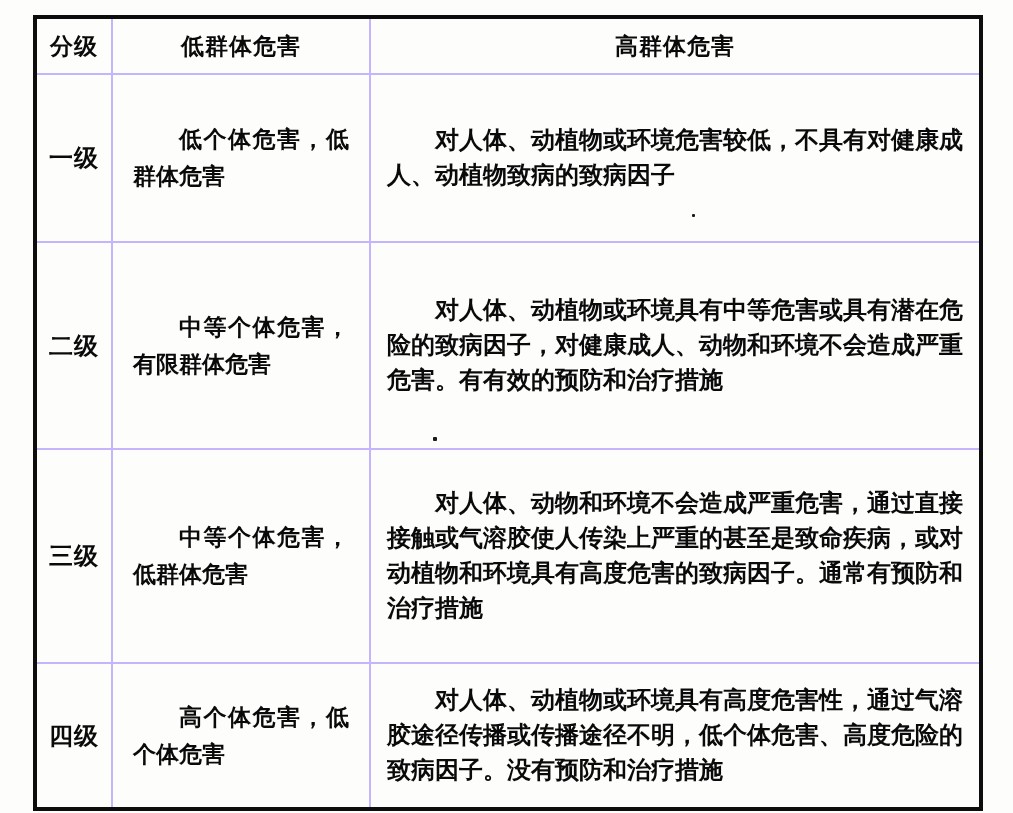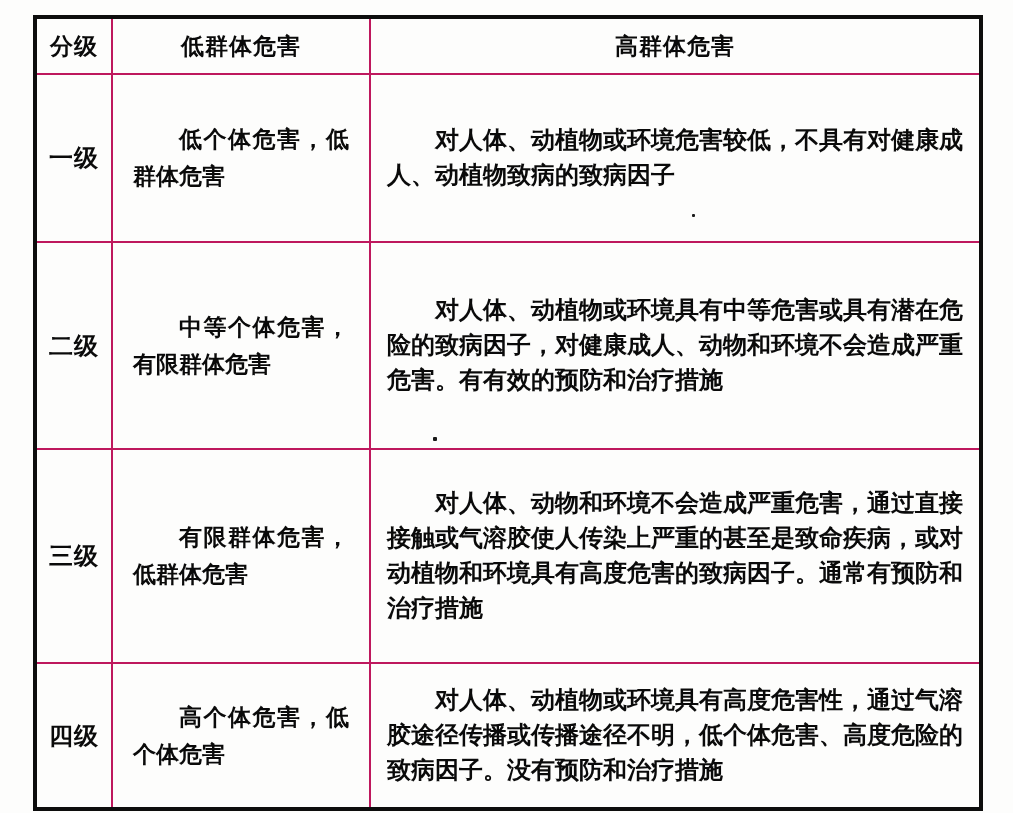--- a/index.html
+++ b/index.html
@@ -25,21 +25,21 @@
     border-collapse: collapse;
     table-layout: fixed;
     background: #fdfdfc;
     border: 4px solid #0d0d0d;
     color: #0a0a0a;
   }
   col.c1 { width: 77px; }
   col.c2 { width: 258px; }
   col.c3 { width: 611px; }
   th, td {
-    border: 2px solid #be185d;
+    border: 2px solid #c4b5fd;
     vertical-align: middle;
   }
   tr.header-row     { height: 57px;  }
   tr.row-1          { height: 168px; }
   tr.row-2          { height: 207px; }
   tr.row-3          { height: 214px; }
   tr.row-4          { height: 146px; }
   th {
     font-size: 23px;
     font-weight: 700;
@@ -115,21 +115,21 @@
         <td class="hazard-cell">
           <p class="hazard-para">中等个体危害，有限群体危害</p>
         </td>
         <td class="target-cell">
           <p class="target-para">对人体、动植物或环境具有中等危害或具有潜在危险的致病因子，对健康成人、动物和环境不会造成严重危害。有有效的预防和治疗措施</p>
         </td>
       </tr>
       <tr class="row-3">
         <td class="level-cell">三级</td>
         <td class="hazard-cell">
-          <p class="hazard-para">有限群体危害，低群体危害</p>
+          <p class="hazard-para">中等个体危害，低群体危害</p>
         </td>
         <td class="target-cell">
           <p class="target-para">对人体、动物和环境不会造成严重危害，通过直接接触或气溶胶使人传染上严重的甚至是致命疾病，或对动植物和环境具有高度危害的致病因子。通常有预防和治疗措施</p>
         </td>
       </tr>
       <tr class="row-4">
         <td class="level-cell">四级</td>
         <td class="hazard-cell">
           <p class="hazard-para">高个体危害，低个体危害</p>
         </td>

